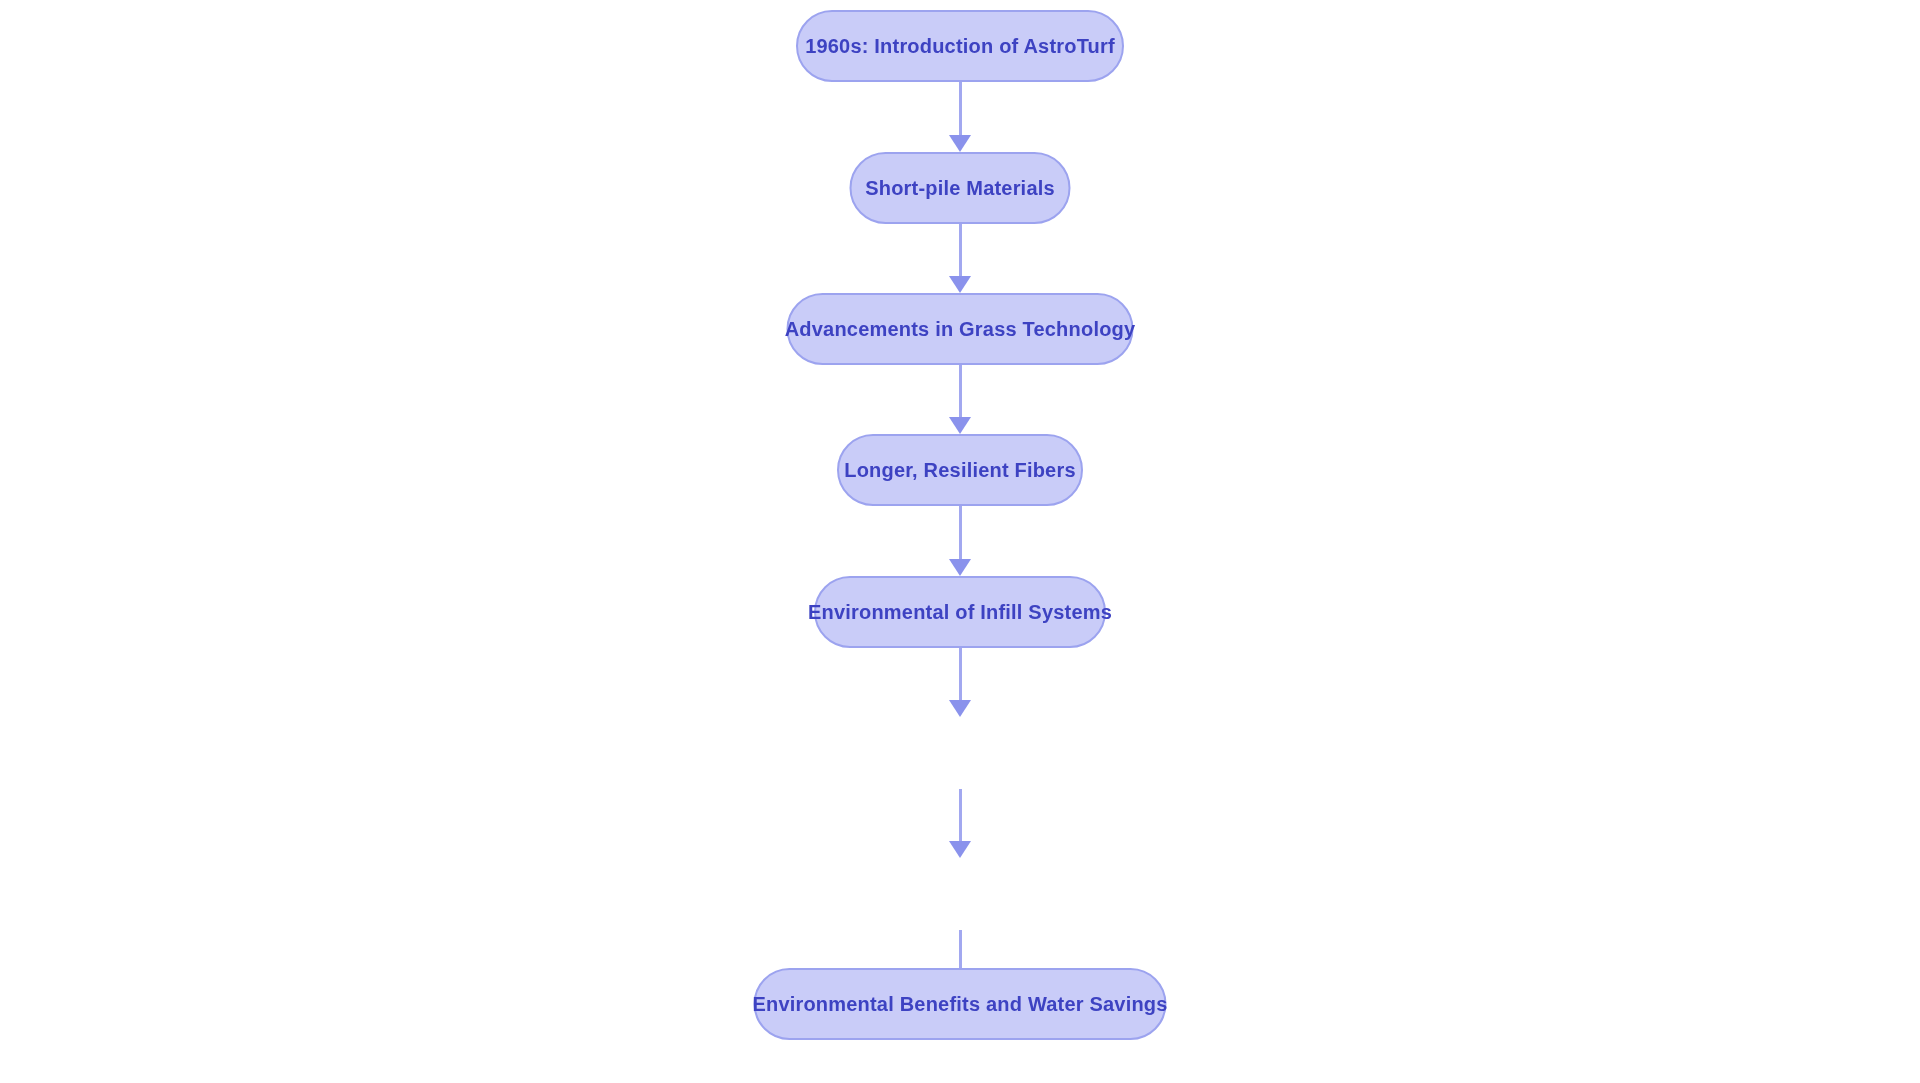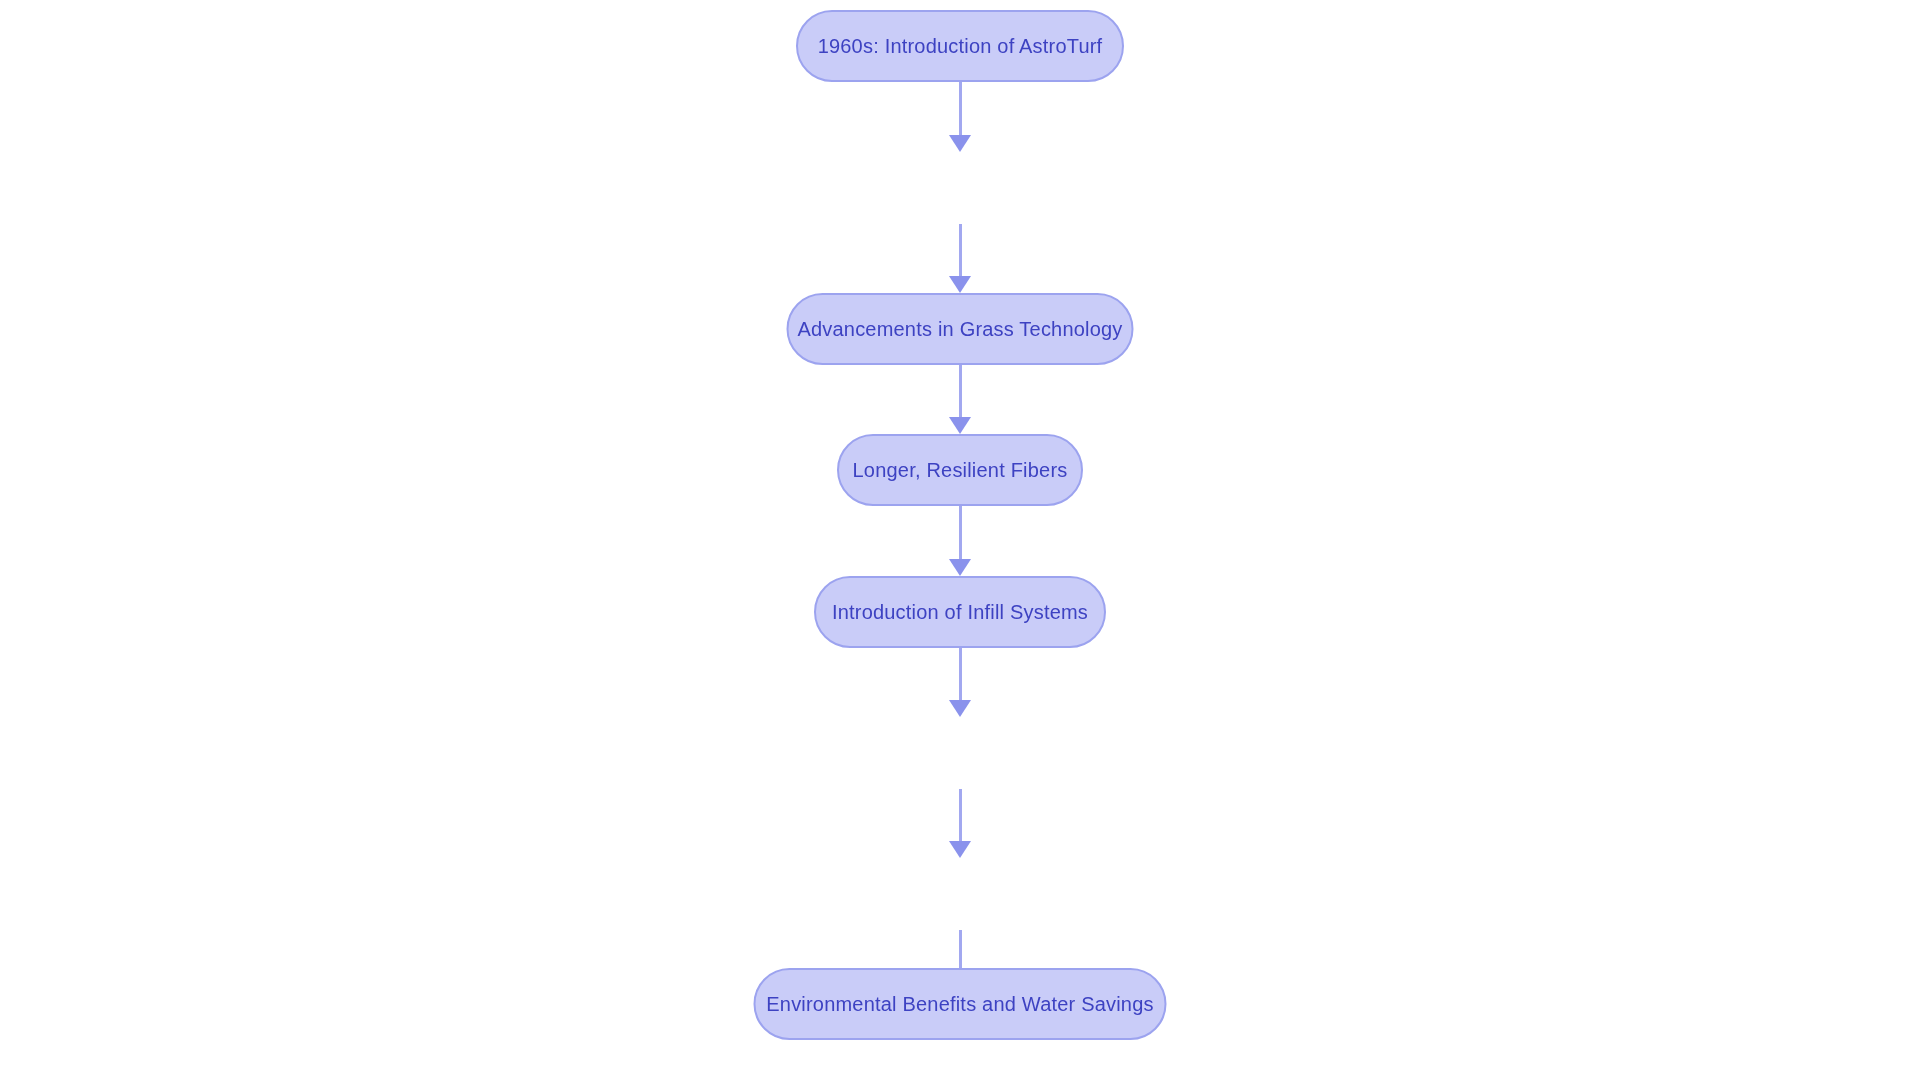--- a/index.html
+++ b/index.html
@@ -33,20 +33,21 @@
     border-radius: 36px;
     background: var(--node-fill);
     border: 2px solid var(--node-border);
     color: var(--node-text);
     font-size: 20px;
     letter-spacing: 0.2px;
     display: flex;
     align-items: center;
     justify-content: center;
     white-space: nowrap;
+    font-weight: bold;
   }
   .n1 { top: 10px;   width: 328px; }
   .n2 { top: 152px;  width: 221px; }
   .n3 { top: 293px;  width: 347px; }
   .n4 { top: 434px;  width: 246px; }
   .n5 { top: 576px;  width: 292px; }
   .n6 { top: 717px;  width: 335px; }
   .n7 { top: 858px;  width: 291px; }
   .n8 { top: 968px; width: 413px; }
 
@@ -87,20 +88,23 @@
 
   <div class="node n1">
     <span>1960s: Introduction of AstroTurf</span>
   </div>
 
   <div class="arrow a1">
     <div class="arrow-line"></div>
     <div class="arrow-head"></div>
   </div>
 
+  <div class="node n2">
+    <span>Short-pile Materials</span>
+  </div>
 
   <div class="arrow a2">
     <div class="arrow-line"></div>
     <div class="arrow-head"></div>
   </div>
 
   <div class="node n3">
     <span>Advancements in Grass Technology</span>
   </div>
 
@@ -112,21 +116,21 @@
   <div class="node n4">
     <span>Longer, Resilient Fibers</span>
   </div>
 
   <div class="arrow a4">
     <div class="arrow-line"></div>
     <div class="arrow-head"></div>
   </div>
 
   <div class="node n5">
-    <span>Introduction of Infill Systems</span>
+    <span>Environmental of Infill Systems</span>
   </div>
 
   <div class="arrow a5">
     <div class="arrow-line"></div>
     <div class="arrow-head"></div>
   </div>
 
 
   <div class="arrow a6">
     <div class="arrow-line"></div>

